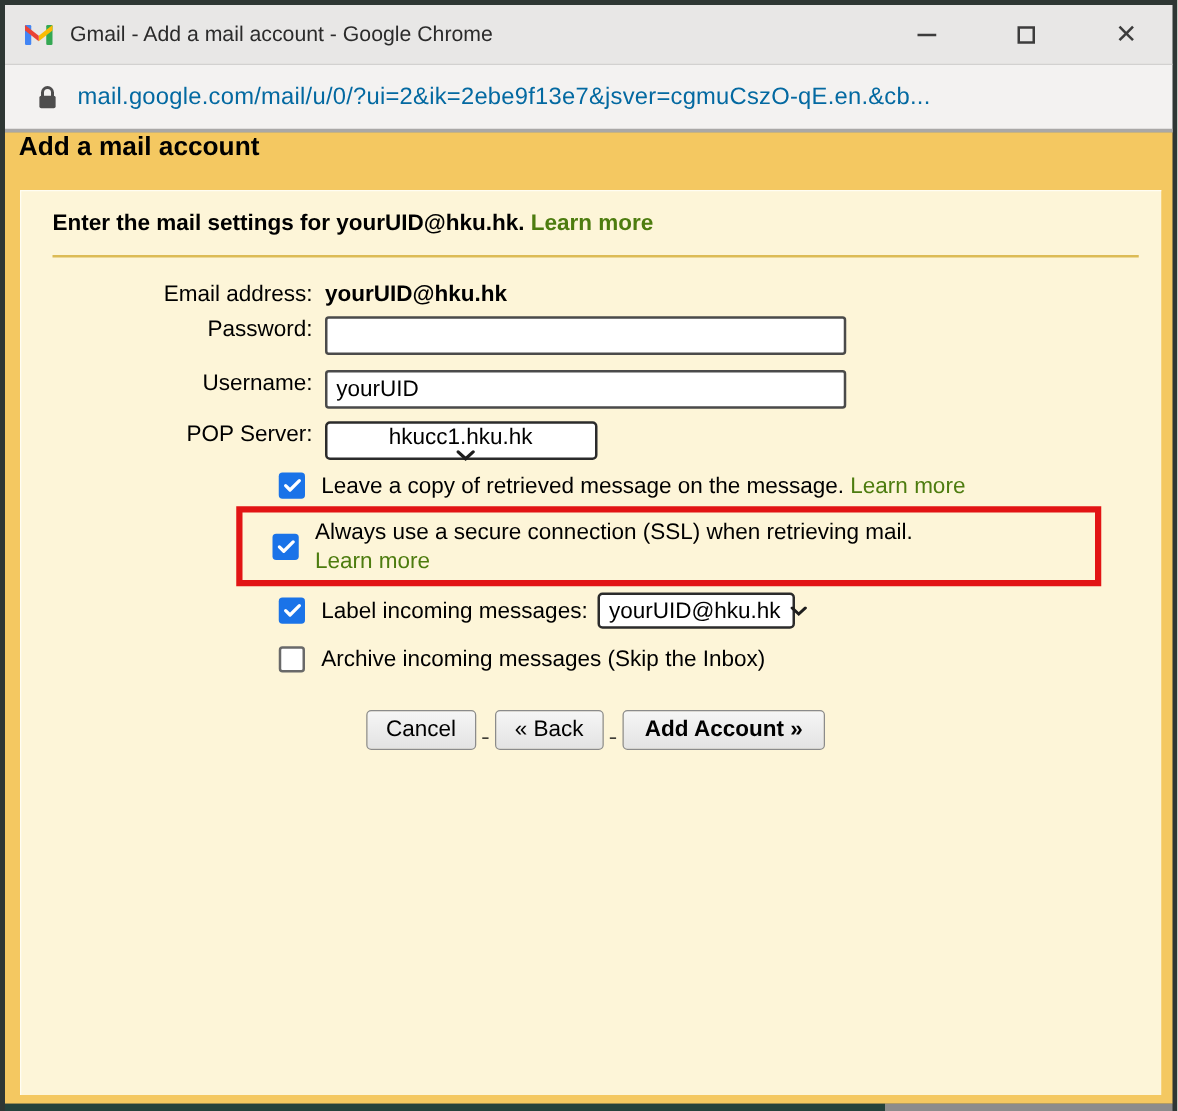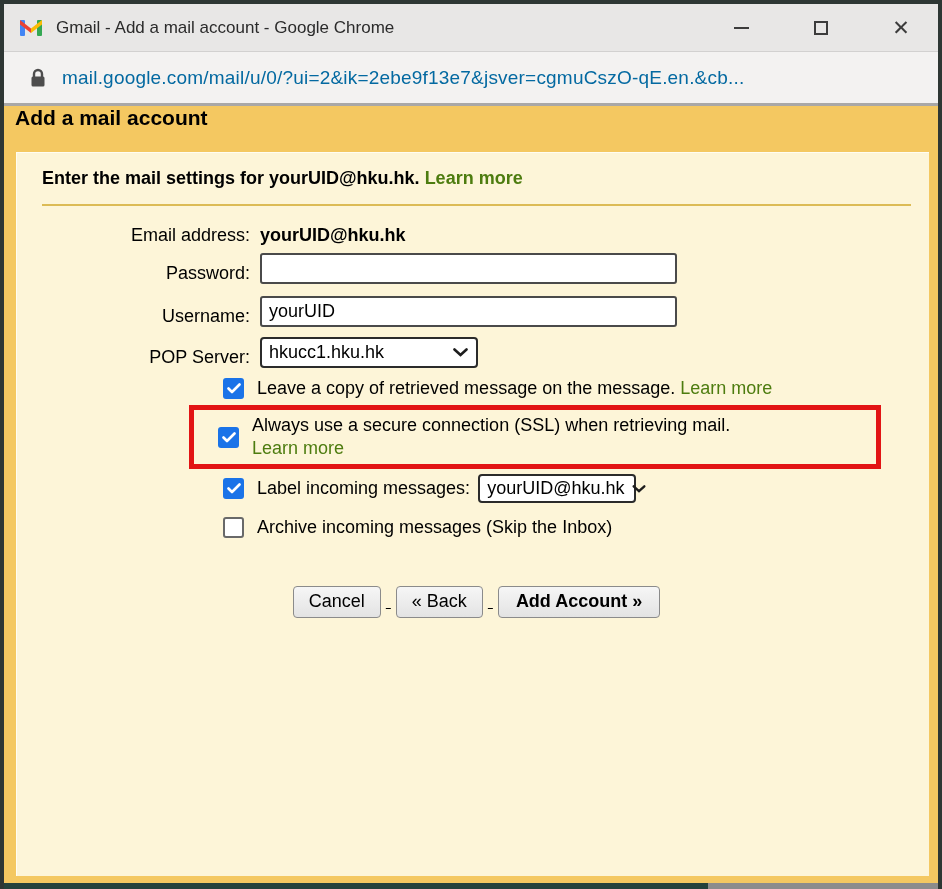--- a/index.html
+++ b/index.html
@@ -61,38 +61,38 @@
     border-left:1px solid #fffdf2; border-top:1px solid #fffdf2;
     padding:15px 18px 0 25px;
     overflow:hidden;
   }
 
   .intro { font-size:18px; font-weight:bold; color:#000; }
   a.lm { color:#4d7c0f; cursor:pointer; }
   .sep { border:none; height:2px; background:#dcbb55; margin-top:15px; }
 
   .form { margin-top:19px; font-size:18px; color:#000; }
-  .frow { display:flex; align-items:flex-end; margin-bottom:10px; }
+  .frow { display:flex; align-items:flex-start; margin-bottom:10px; }
   .flabel { width:208px; text-align:right; margin-right:10px; flex:0 0 auto; }
   .bold { font-weight:bold; }
 
   input.tbox {
     width:417px; height:31px;
     border:2px solid #4a4a4a; border-radius:3px;
     font-family:"Liberation Sans", sans-serif;
     font-size:18px; padding:0 7px; background:#fff; color:#000;
   }
   .select {
     height:31px; background:#fff;
     border:2px solid #2b2b2b; border-radius:4px;
     display:inline-flex; align-items:center; justify-content:space-between;
     padding:0 8px 0 7px; cursor:default;
   }
   .select .caret { flex:0 0 auto; margin-left:8px; }
-  .sel-pop { width:218px; }
+  .sel-pop { width:218px;flex-direction:column; }
   .sel-port { width:86px; }
   .sel-label { width:158px; height:29px; }
 
   .red-inline {
     display:inline-flex; align-items:center;
     border:5px solid #e21414;
     padding:6px 11px 6px 12px; margin-left:2px;
   }
   .red-inline .port-label { margin-right:9px; }
 
@@ -106,21 +106,21 @@
   .cbtext { margin-left:13px; line-height:23px; }
 
   .red-block {
     border:5px solid #e21414;
     margin-left:147px; margin-right:30px;
     padding:4px 10px 4px 24px;
     display:flex; align-items:center;
     margin-bottom:5px; margin-top:-4px;
   }
 
-  .btn-row { text-align:center; margin-top:47px;text-decoration:underline; }
+  .btn-row { text-align:center; margin-top:29px;text-decoration:underline; }
   .btn {
     font-family:"Liberation Sans", sans-serif;
     font-size:18px; color:#000;
     background:linear-gradient(#f6f6f6,#e3e3e3);
     border:1px solid #8b8b8b; border-radius:4px;
     padding:4px 15px 5px 15px; margin:0 5px; cursor:pointer;
   }
   .btn.primary { font-weight:bold; padding:4px 17px 5px 17px; }
 
   

